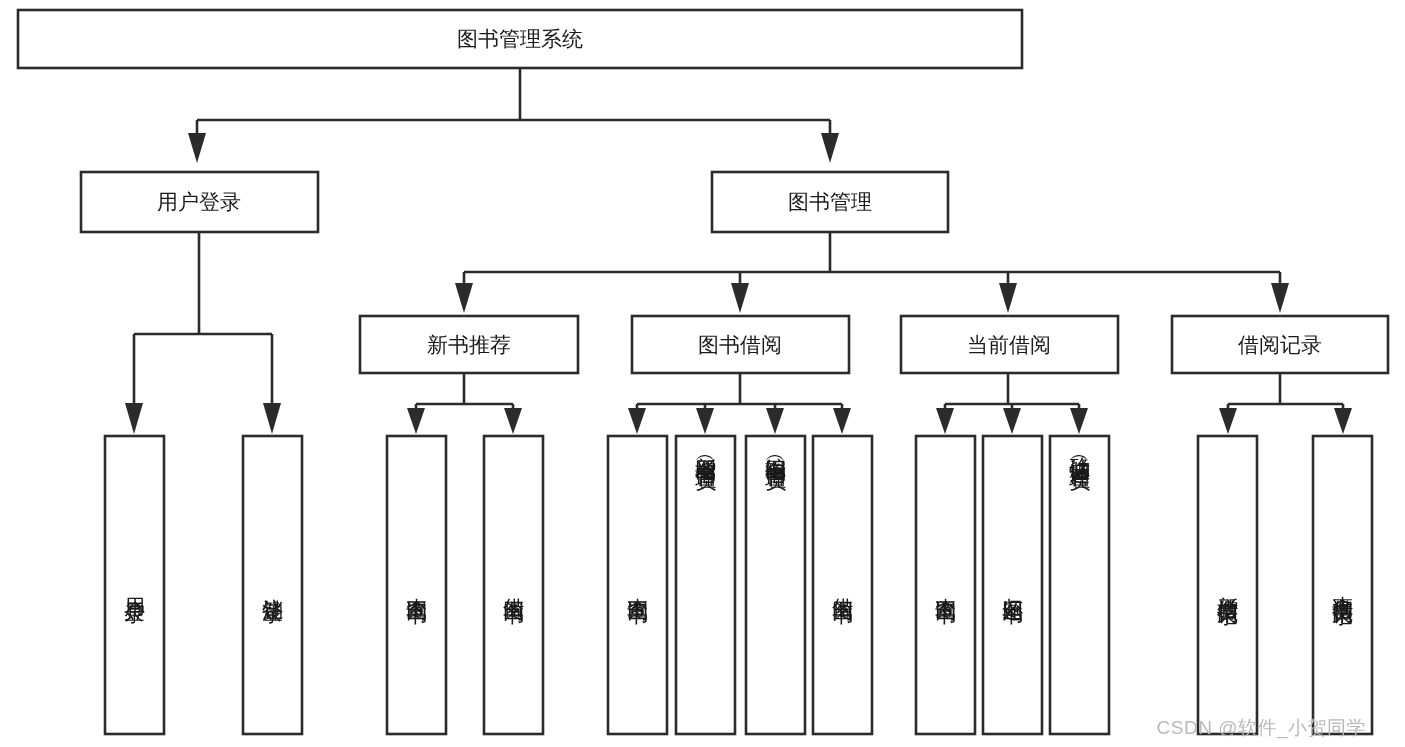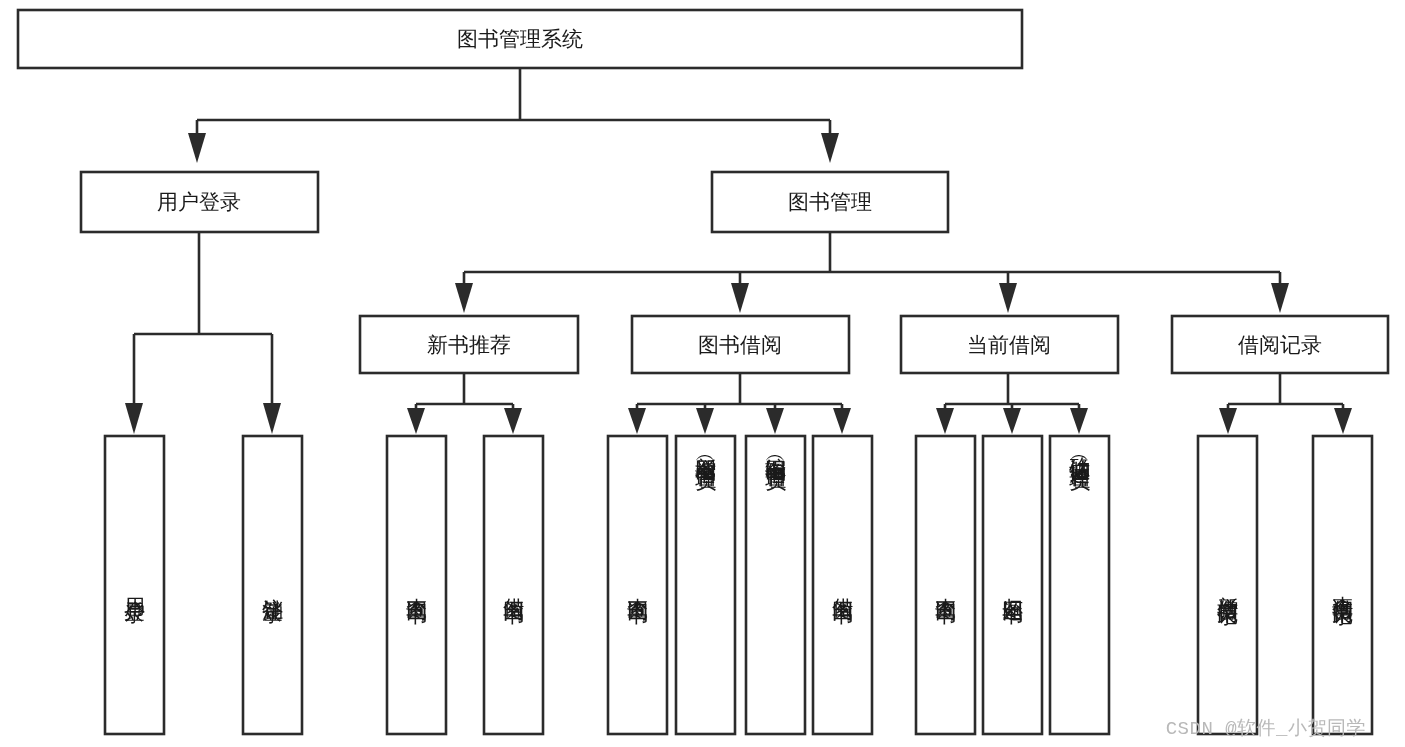--- a/index.html
+++ b/index.html
@@ -66,21 +66,21 @@
     line-height: 1.08;
     letter-spacing: 2px;
     color: #1a1a1a;
     white-space: nowrap;
     text-align: center;
   }
   .watermark {
     position: absolute;
     right: 12px;
     bottom: 6px;
-    font-family: Liberation Mono, monospace;
+    font-family: Liberation Sans, sans-serif;
     font-size: 19px;
     color: #b9b9b9;
     letter-spacing: 0.5px;
     white-space: nowrap;
     pointer-events: none;
   }
 </style>
 </head>
 <body>
 

